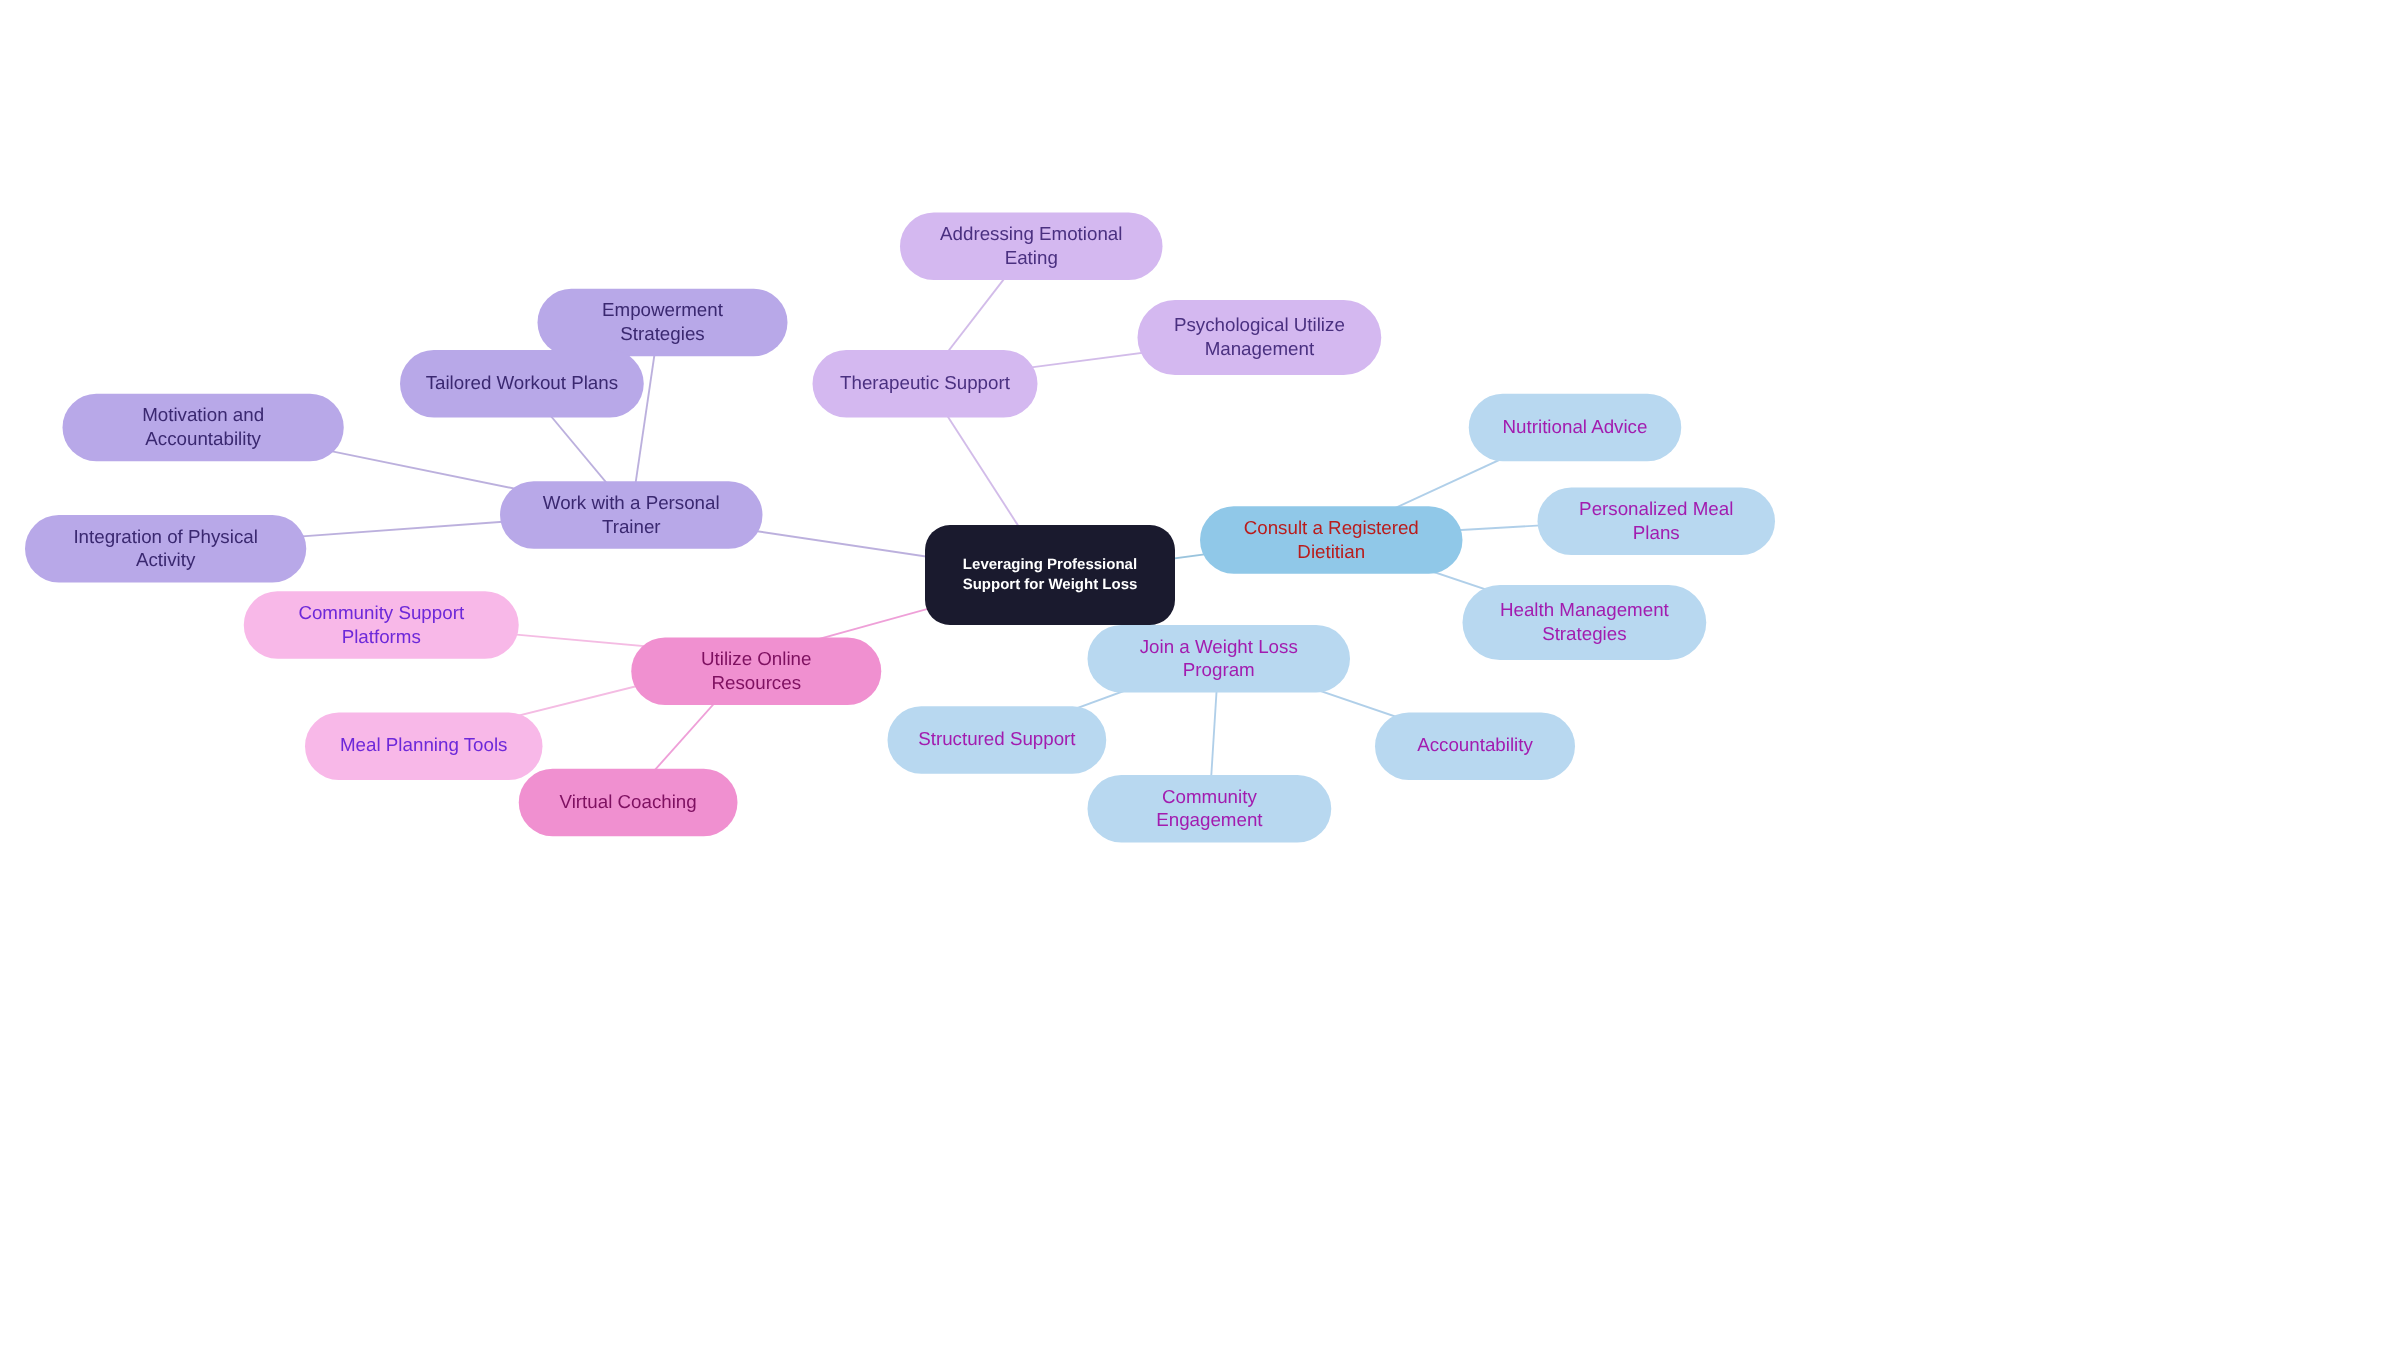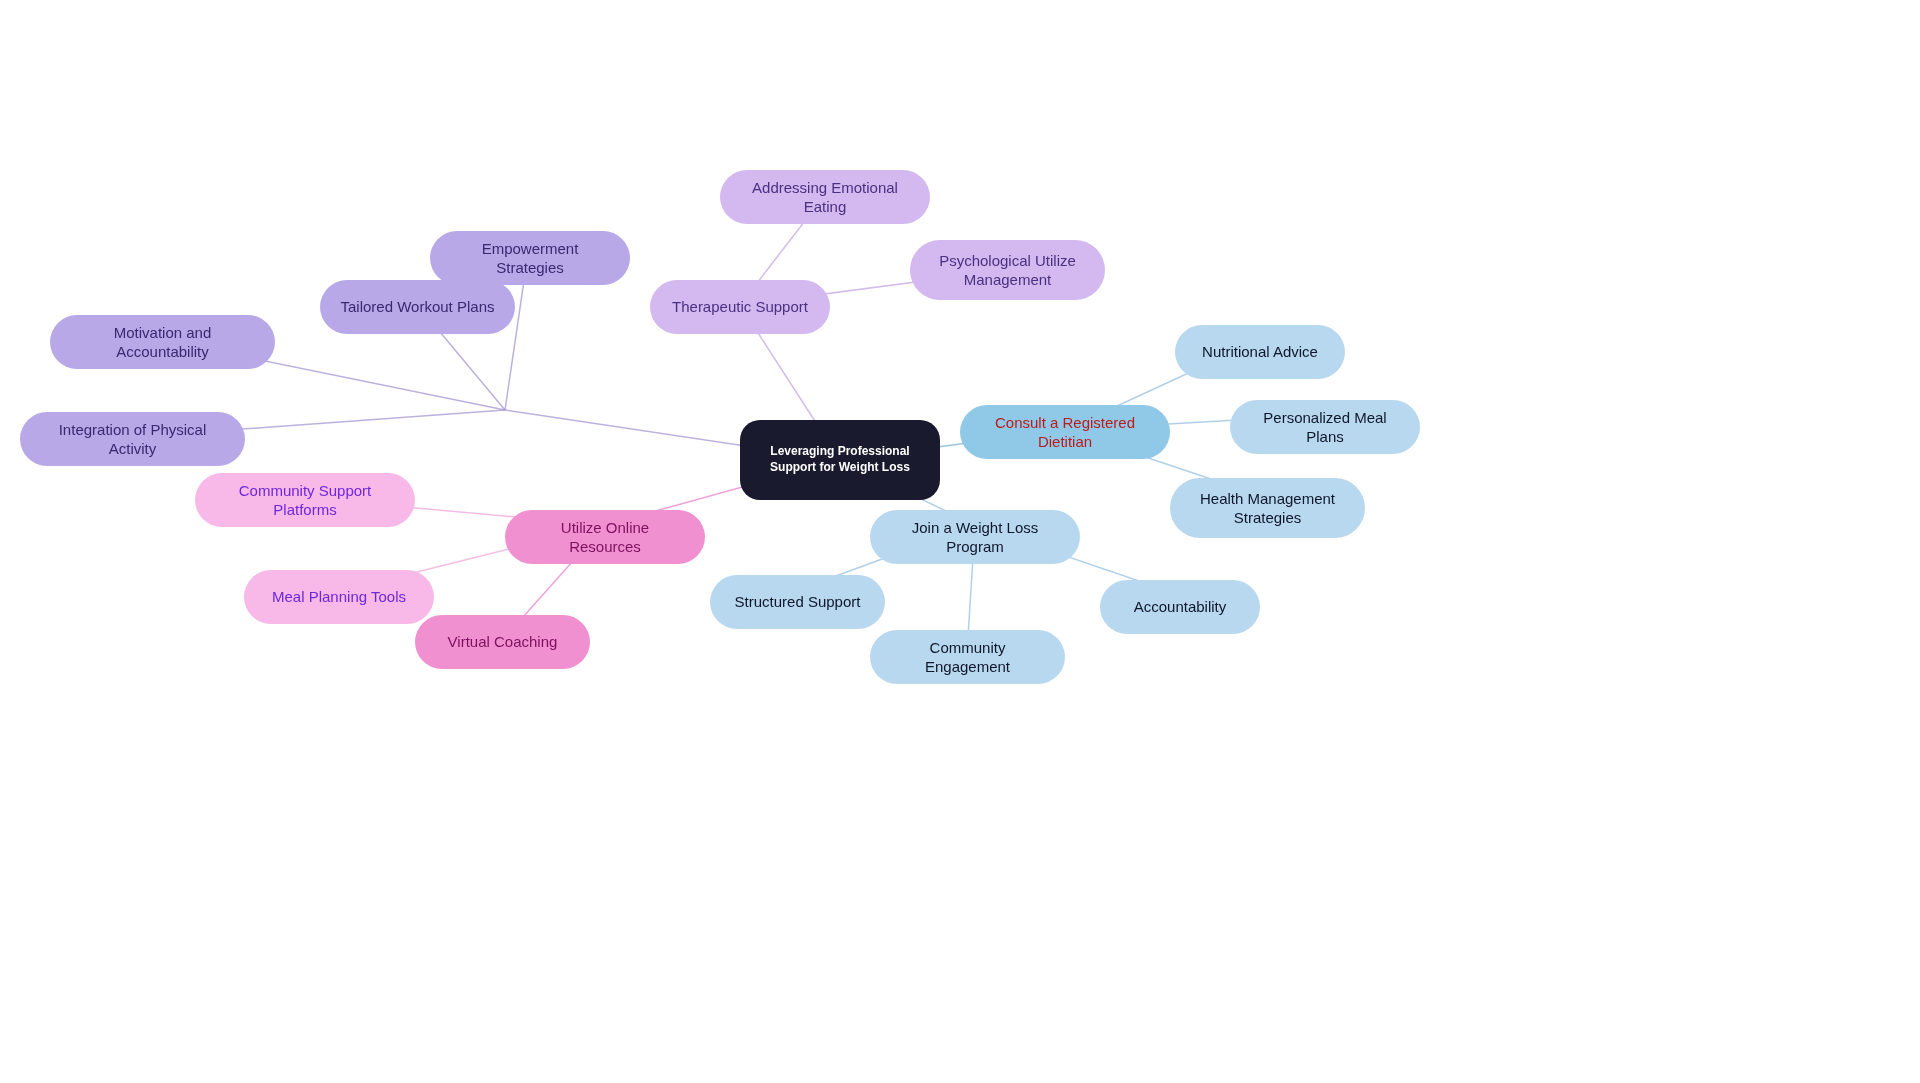--- a/index.html
+++ b/index.html
@@ -50,23 +50,22 @@
       color: #4a3080;
       border: none;
     }
     .node-purple-mid {
       background: #b8a8e8;
       color: #3a2870;
       border: none;
     }
     .node-blue-light {
       background: #b8d8f0;
-      color: #0f172a;
+      color: #a21caf;
       border: none;
-      margin-top: 10px;
     }
     .node-blue-mid {
       background: #90c8e8;
       color: #b91c1c;
       border: none;
     }
     .node-pink-light {
       background: #f8b8e8;
       color: #6d28d9;
       border: none;
@@ -100,20 +99,21 @@
       <line x1="975" y1="525" x2="1180" y2="595" stroke="#90bce0" stroke-width="1.5" opacity="0.7"></line>
       <line x1="840" y1="460" x2="605" y2="525" stroke="#e878c8" stroke-width="1.5" opacity="0.7"></line>
       <line x1="605" y1="525" x2="305" y2="498" stroke="#f0a0d8" stroke-width="1.5" opacity="0.7"></line>
       <line x1="605" y1="525" x2="325" y2="595" stroke="#f0a0d8" stroke-width="1.5" opacity="0.7"></line>
       <line x1="605" y1="525" x2="502.5" y2="640" stroke="#e878c8" stroke-width="1.5" opacity="0.7"></line>
     </svg>
 <div class="node node-center" style="left: 740px; top: 420px; width: 200px; height: 80px;">Leveraging Professional Support for Weight Loss</div>
     <div class="node node-purple-light" style="left: 650px; top: 280px; width: 180px; height: 50px;">Therapeutic Support</div>
     <div class="node node-purple-light" style="left: 720px; top: 170px; width: 210px; height: 50px;">Addressing Emotional Eating</div>
     <div class="node node-purple-light" style="left: 910px; top: 240px; width: 195px; height: 60px;">Psychological Utilize Management</div>
+    <div class="node node-purple-mid" style="left: 400px; top: 385px; width: 210px; height: 50px;">Work with a Personal Trainer</div>
     <div class="node node-purple-mid" style="left: 430px; top: 215px; width: 200px; height: 50px; margin-top: 16px;">Empowerment Strategies</div>
     <div class="node node-purple-mid" style="left: 320px; top: 280px; width: 195px; height: 50px;">Tailored Workout Plans</div>
     <div class="node node-purple-mid" style="left: 50px; top: 315px; width: 225px; height: 50px;">Motivation and Accountability</div>
     <div class="node node-purple-mid" style="left: 20px; top: 412px; width: 225px; height: 50px;">Integration of Physical Activity</div>
     <div class="node node-blue-mid" style="left: 960px; top: 405px; width: 210px; height: 50px;">Consult a Registered Dietitian</div>
     <div class="node node-blue-light" style="left: 1175px; top: 315px; width: 170px; height: 50px;">Nutritional Advice</div>
     <div class="node node-blue-light" style="left: 1230px; top: 390px; width: 190px; height: 50px;">Personalized Meal Plans</div>
     <div class="node node-blue-light" style="left: 1170px; top: 468px; width: 195px; height: 60px;">Health Management Strategies</div>
     <div class="node node-blue-light" style="left: 870px; top: 500px; width: 210px; height: 50px;">Join a Weight Loss Program</div>
     <div class="node node-blue-light" style="left: 710px; top: 565px; width: 175px; height: 50px;">Structured Support</div>

